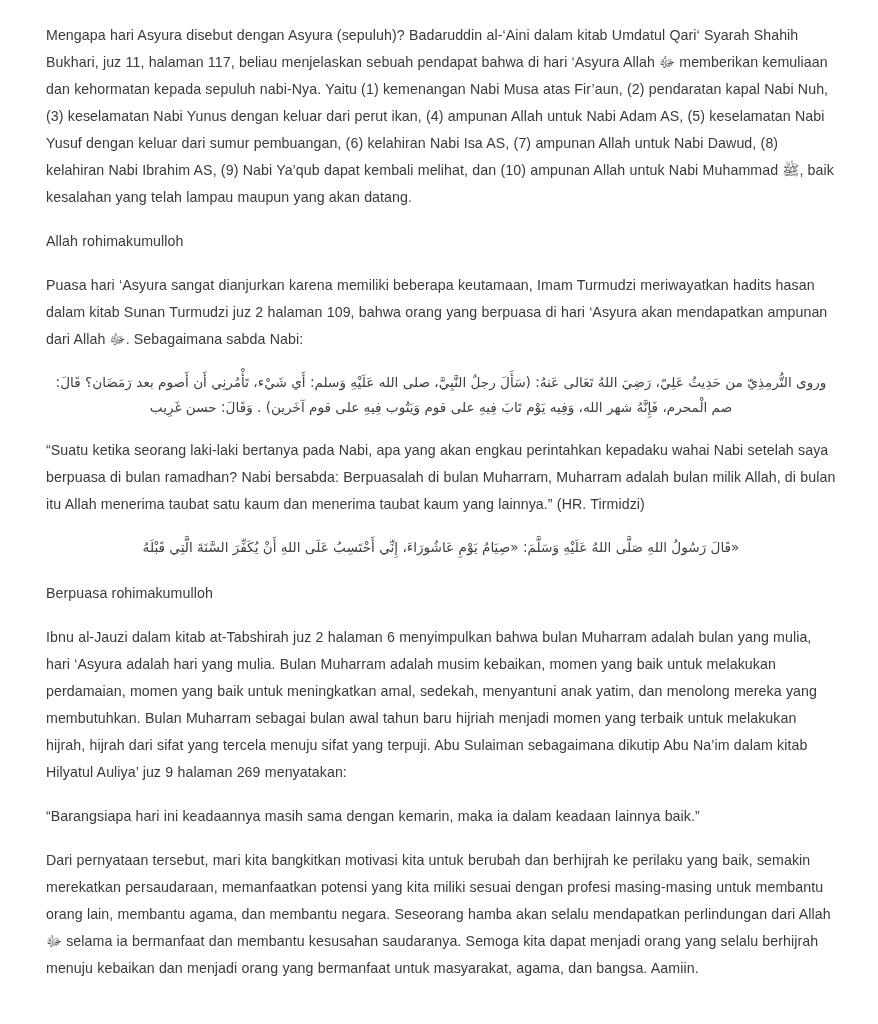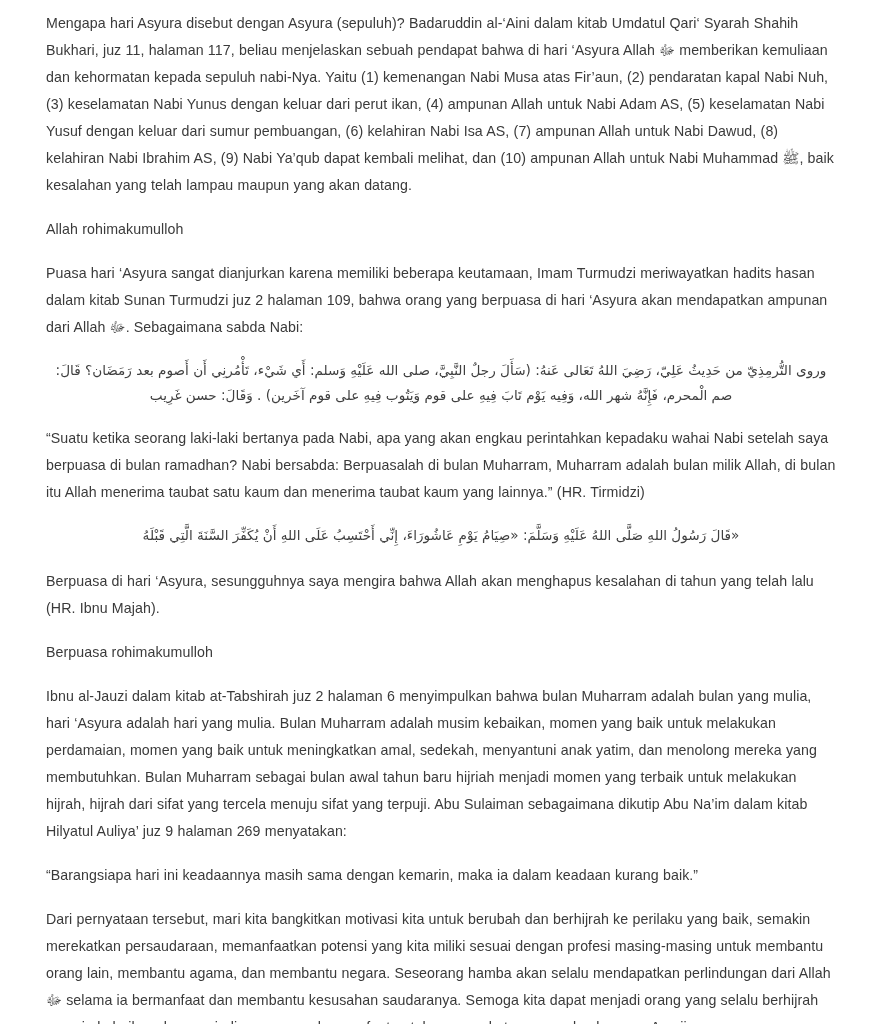--- a/index.html
+++ b/index.html
@@ -18,21 +18,21 @@
     width: 878px;
     height: 1024px;
     background: #ffffff;
     box-sizing: border-box;
     padding: 10px 42px 0 46px;
   }
   .doc-body {
     width: 790px;
   }
   p.para {
-    margin: 0 0 17px 0;
+    margin: 12px 0 17px 0;
     font-size: 14.2px;
     line-height: 27px;
     color: #3a3a3a;
     text-align: left;
     letter-spacing: 0.08px;
     word-spacing: 0.2px;
     -webkit-font-smoothing: antialiased;
   }
   p.arabic {
     margin: 0 0 17px 0;
@@ -64,25 +64,24 @@
 
     <p class="para">Puasa hari ‘Asyura sangat dianjurkan karena memiliki beberapa keutamaan, Imam Turmudzi meriwayatkan hadits hasan dalam kitab Sunan Turmudzi juz 2 halaman 109, bahwa orang yang berpuasa di hari ‘Asyura akan mendapatkan ampunan dari Allah ﷻ. Sebagaimana sabda Nabi:</p>
 
     <p class="arabic pad-top">وروى التُّرمِذِيّ من حَدِيثُ عَلِيّ، رَضِيَ اللهُ تَعَالى عَنهُ: (سَأَلَ رجلٌ النَّبِيَّ، صلى الله عَلَيْهِ وَسلم: أَي شَيْء، تَأْمُرنِي أَن أَصوم بعد رَمَضَان؟ قَالَ: صم الْمحرم، فَإِنَّهُ شهر الله، وَفِيه يَوْم تَابَ فِيهِ على قوم وَيَتُوب فِيهِ على قوم آخَرين) . وَقَالَ: حسن غَرِيب</p>
 
     <p class="para">“Suatu ketika seorang laki-laki bertanya pada Nabi, apa yang akan engkau perintahkan kepadaku wahai Nabi setelah saya berpuasa di bulan ramadhan? Nabi bersabda: Berpuasalah di bulan Muharram, Muharram adalah bulan milik Allah, di bulan itu Allah menerima taubat satu kaum dan menerima taubat kaum yang lainnya.” (HR. Tirmidzi)</p>
 
 
     <p class="arabic block-2">«قَالَ رَسُولُ اللهِ صَلَّى اللهُ عَلَيْهِ وَسَلَّمَ: «صِيَامُ يَوْمِ عَاشُورَاءَ، إِنِّي أَحْتَسِبُ عَلَى اللهِ أَنْ يُكَفِّرَ السَّنَةَ الَّتِي قَبْلَهُ</p>
 
-    <p class="para">Berpuasa di hari ‘Asyura, sesungguhnya saya mengira bahwa Allah akan menghapus kesalahan di tahun yang telah lalu (HR. Ibnu Majah).</p>
 
     <p class="para">Berpuasa rohimakumulloh</p>
 
     <p class="para">Ibnu al-Jauzi dalam kitab at-Tabshirah juz 2 halaman 6 menyimpulkan bahwa bulan Muharram adalah bulan yang mulia, hari ‘Asyura adalah hari yang mulia. Bulan Muharram adalah musim kebaikan, momen yang baik untuk melakukan perdamaian, momen yang baik untuk meningkatkan amal, sedekah, menyantuni anak yatim, dan menolong mereka yang membutuhkan. Bulan Muharram sebagai bulan awal tahun baru hijriah menjadi momen yang terbaik untuk melakukan hijrah, hijrah dari sifat yang tercela menuju sifat yang terpuji. Abu Sulaiman sebagaimana dikutip Abu Na’im dalam kitab Hilyatul Auliya’ juz 9 halaman 269 menyatakan:</p>
 
 
-    <p class="para">“Barangsiapa hari ini keadaannya masih sama dengan kemarin, maka ia dalam keadaan kurang baik.”</p>
+    <p class="para">“Barangsiapa hari ini keadaannya masih sama dengan kemarin, maka ia dalam keadaan lainnya baik.”</p>
 
     <p class="para">Dari pernyataan tersebut, mari kita bangkitkan motivasi kita untuk berubah dan berhijrah ke perilaku yang baik, semakin merekatkan persaudaraan, memanfaatkan potensi yang kita miliki sesuai dengan profesi masing-masing untuk membantu orang lain, membantu agama, dan membantu negara. Seseorang hamba akan selalu mendapatkan perlindungan dari Allah ﷻ selama ia bermanfaat dan membantu kesusahan saudaranya. Semoga kita dapat menjadi orang yang selalu berhijrah menuju kebaikan dan menjadi orang yang bermanfaat untuk masyarakat, agama, dan bangsa. Aamiin.</p>
 
   </div>
 </div>
 
 </body></html>

